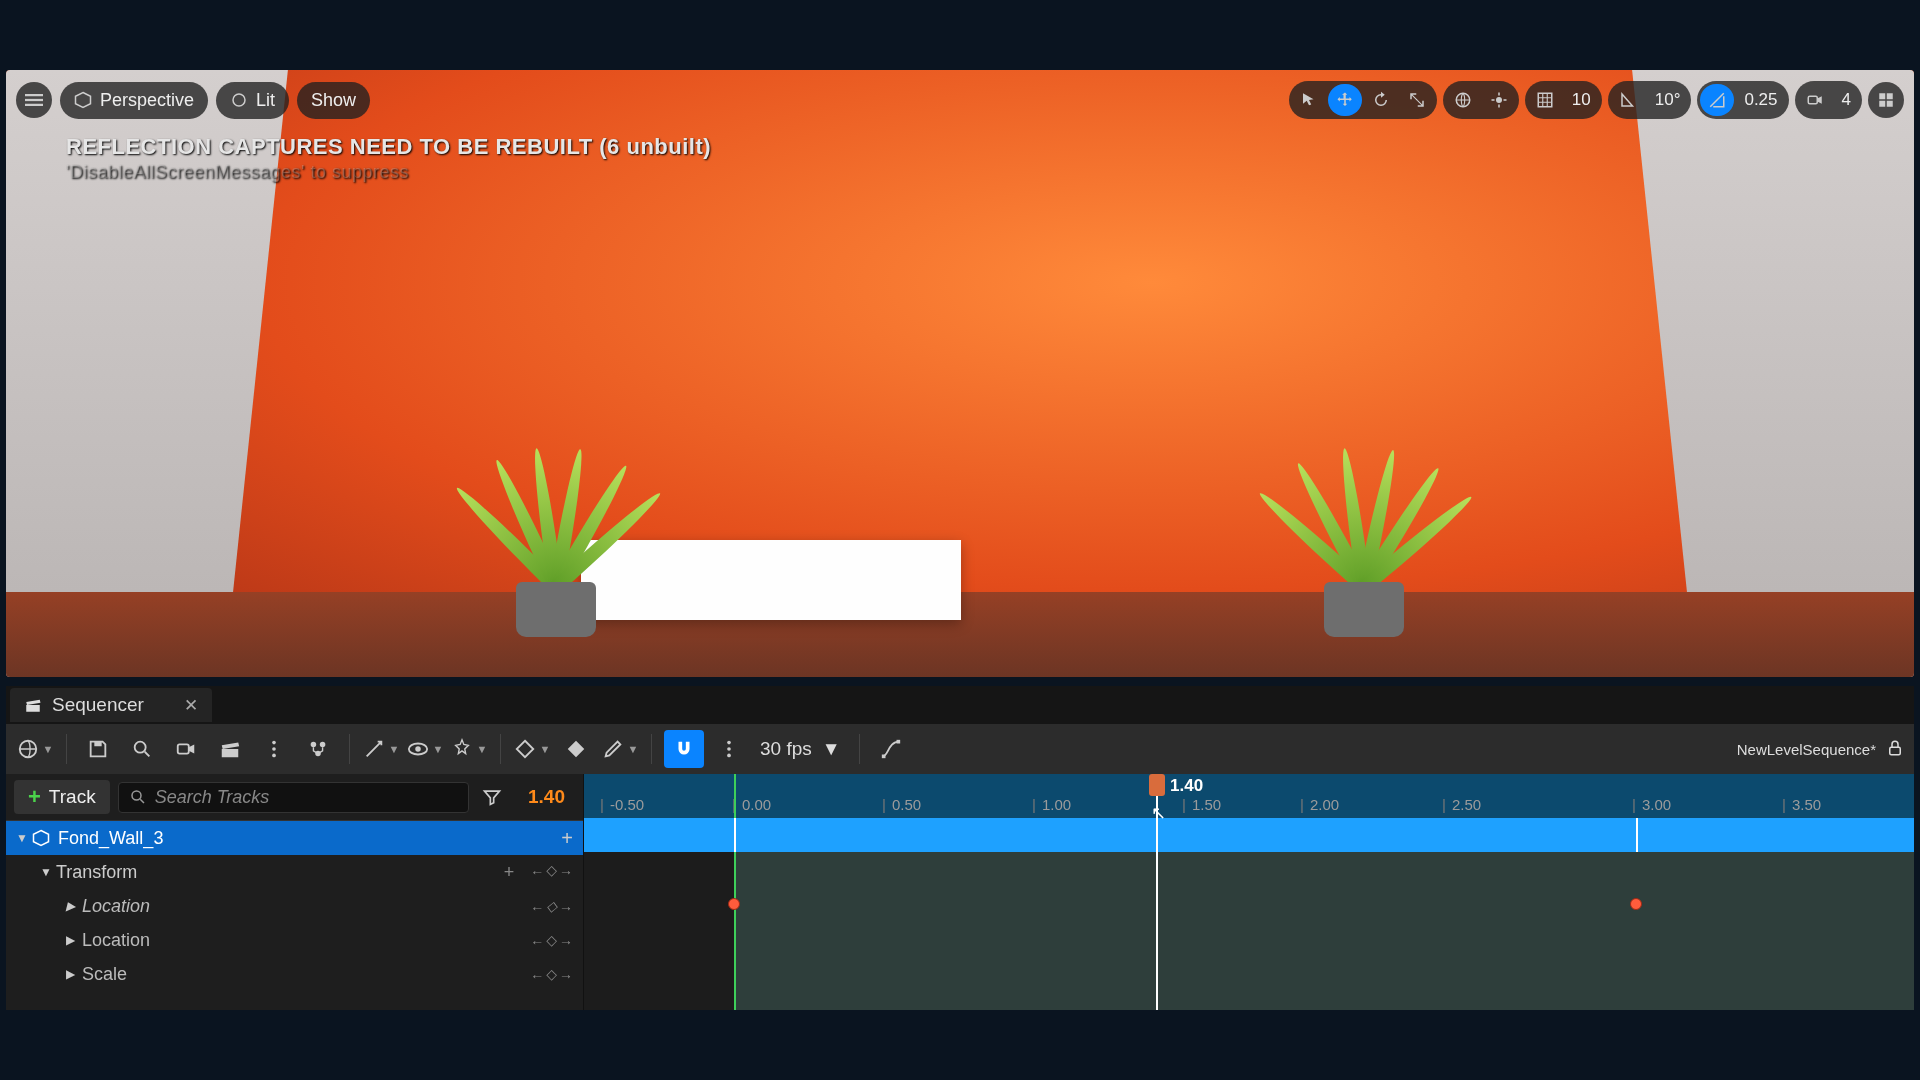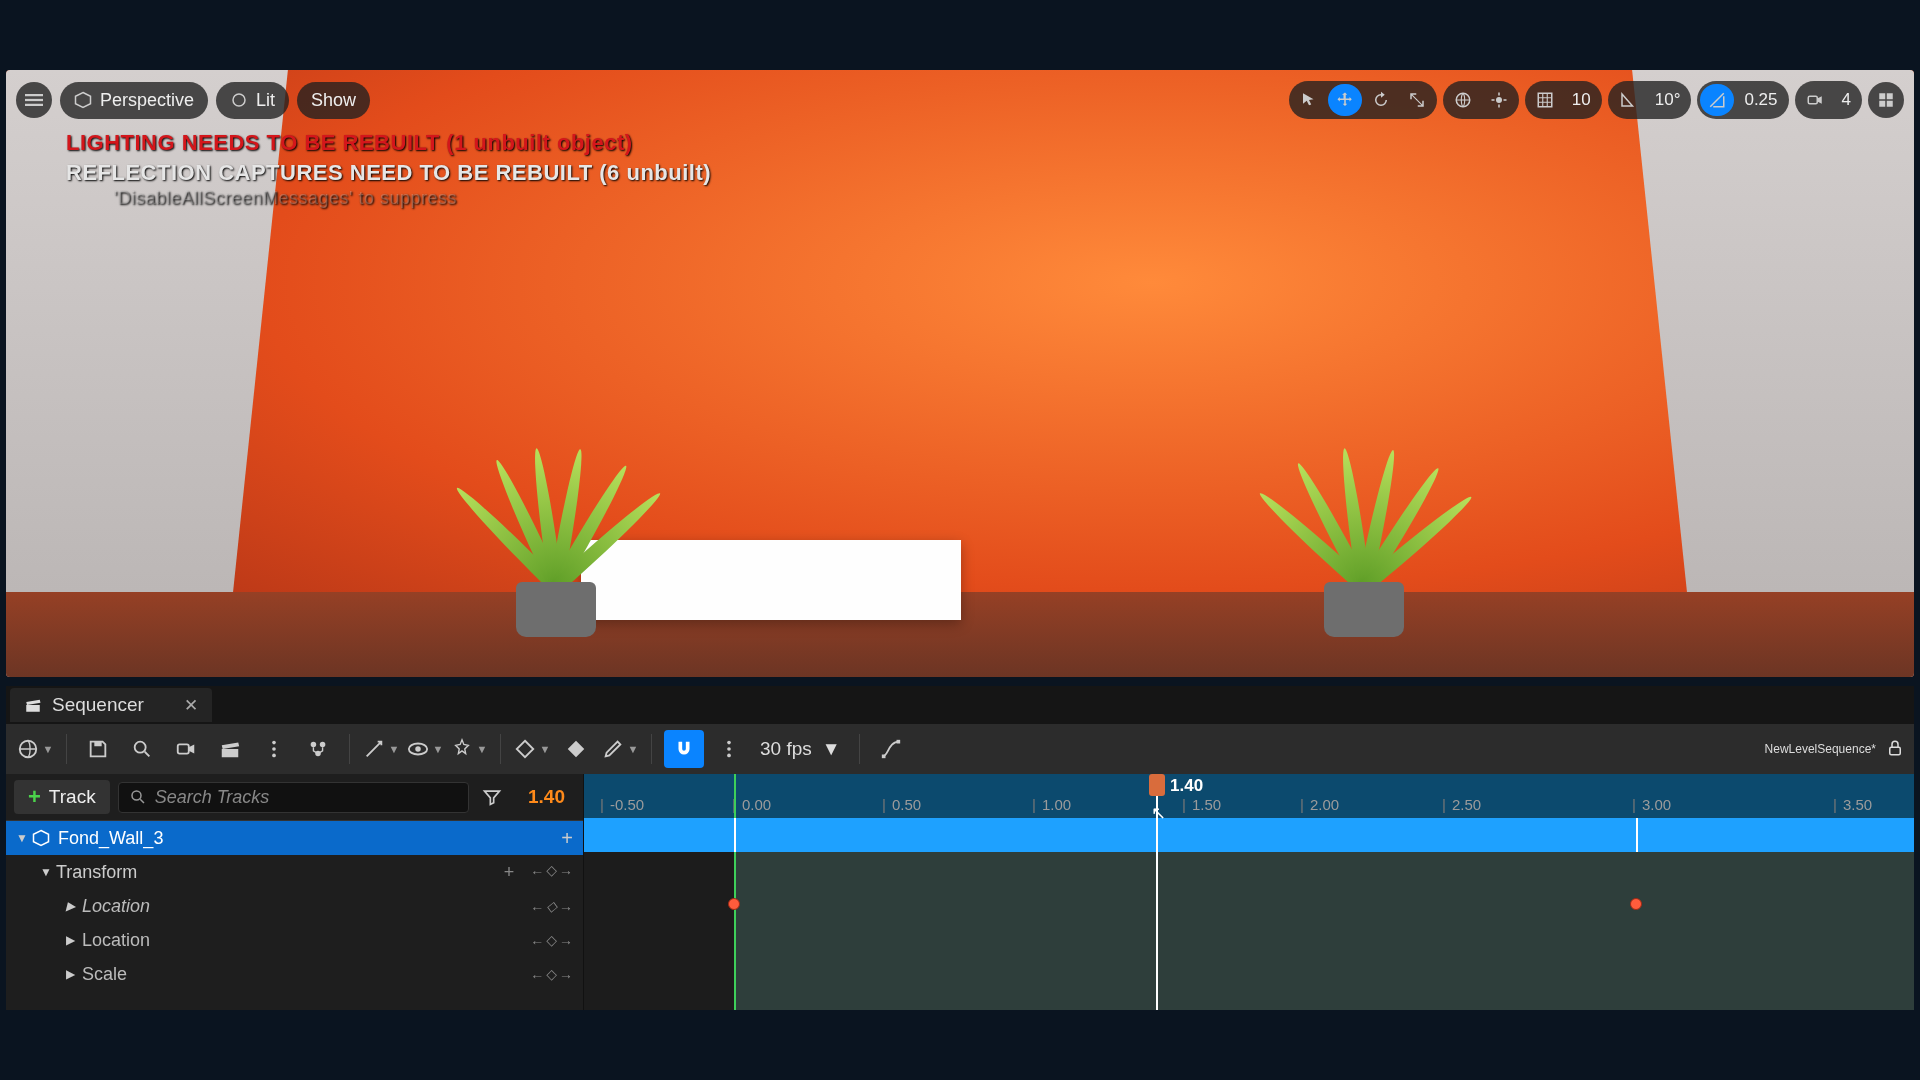--- a/index.html
+++ b/index.html
@@ -32,38 +32,38 @@
 .vp-right { margin-left: auto; display: flex; gap: 6px; align-items: center; }
 .pillgrp { display: flex; align-items: center; background: rgba(32,32,32,.78); border-radius: 20px; padding: 3px; gap: 2px; }
 .pillgrp .btn { width: 34px; height: 32px; border-radius: 16px; display:flex;align-items:center;justify-content:center; cursor:pointer;}
 .pillgrp .btn.active { background: #0a84ff; }
 .pillgrp .txt { color:#eee; font-size: 17px; padding: 0 8px; }
 
 
 .warn { position: absolute; top: 60px; left: 60px; font-weight: 700; font-size: 22px; letter-spacing: .5px; text-shadow: 1px 1px 2px #000; }
 .warn .w1 { color: #d4161b; }
 .warn .w2 { color: #e6e6e6; margin-top: 4px; }
-.warn .w3 { color: rgba(230,230,230,.25); margin-top: 2px; font-size: 18px; font-weight: 500; margin-left: 48px; }
+.warn .w3 { color: rgba(230,230,230,.25); margin-top: 2px; font-size: 18px; font-weight: 500; }
 
 
 .seq { position: absolute; left: 6px; right: 6px; top: 686px; bottom: 70px; background: #1b1b1b; display:flex; flex-direction:column;}
 .tab-row { display: flex; align-items: center; background: #151515; height: 38px; }
 .tab { display:flex; align-items:center; gap:10px; background:#242424; padding:6px 14px; border-radius:4px 4px 0 0; color:#ddd; font-size:19px; margin-left:4px;}
 .tab .close { color:#aaa; font-size:17px; margin-left: 30px; cursor:pointer;}
 .tab .ic { width:18px;height:18px; }
 
 .seq-toolbar { display:flex; align-items:center; gap:6px; background:#2c2c2c; height:50px; padding:0 10px; }
 .seq-toolbar .tbtn { width:38px; height:38px; display:flex; align-items:center; justify-content:center; color:#ccc; cursor:pointer; border-radius:4px;}
 .seq-toolbar .tbtn svg { width:22px; height:22px; }
 .seq-toolbar .drop { display:flex; align-items:center; gap:4px; }
 .seq-toolbar .drop .caret { font-size:11px; color:#999;}
 .seq-toolbar .sep { width:1px; height:30px; background:#444; margin:0 6px;}
 .seq-toolbar .snap { background:#0a84ff; width:40px; height:38px; border-radius:4px; display:flex;align-items:center;justify-content:center;}
 .seq-toolbar .fps { color:#ddd; font-size:19px; display:flex; align-items:center; gap:10px; cursor:pointer; padding:0 6px;}
-.seq-toolbar .seqname { margin-left:auto; color:#ddd; font-size:12px; display:flex; align-items:center; gap:10px;}
+.seq-toolbar .seqname { margin-left:auto; color:#ddd; font-size:15px; display:flex; align-items:center; gap:10px;}
 
 .seq-body { flex:1; display:flex; min-height:0;}
 .tree { width: 578px; background:#1e1e1e; display:flex; flex-direction:column; border-right:1px solid #111;}
 .tree-head { display:flex; align-items:center; gap:8px; padding:6px 8px; border-bottom:1px solid #333;}
 .btn-track { display:flex; align-items:center; gap:8px; background:#333; color:#eee; padding:6px 14px; border-radius:4px; font-size:19px; cursor:pointer;}
 .btn-track .plus { color:#4bd24b; font-size:22px; font-weight:700; line-height:1;}
 .search { flex:1; display:flex; align-items:center; gap:8px; background:#111; border:1px solid #333; border-radius:4px; padding:4px 10px; color:#888; font-size:18px; font-style:italic;}
 .search svg{width:18px;height:18px;color:#999;}
 .filter-ic { width:30px;height:30px; display:flex;align-items:center;justify-content:center; cursor:pointer;}
 .time-val { color:#ff8a1a; font-size:19px; font-weight:600; padding:0 10px; min-width:60px; text-align:right;}
@@ -233,21 +233,20 @@
                 <rect x="13" y="3" width="8" height="8"></rect>
                 <rect x="3" y="13" width="8" height="8"></rect>
                 <rect x="13" y="13" width="8" height="8"></rect>
               </svg>
             </span>
         </div>
       </div>
     </div>
 
     <div class="warn">
-      <div class="w1">LIGHTING NEEDS TO BE REBUILT (1 unbuilt object)</div>
       <div class="w2">REFLECTION CAPTURES NEED TO BE REBUILT (6 unbuilt)</div>
       <div class="w3">'DisableAllScreenMessages' to suppress</div>
     </div>
   </div>
 
   <div class="seq">
     <div class="tab-row">
       <div class="tab">
         <span class="ic"><svg viewBox="0 0 24 24">
               <path d="M3 8l18-3 1 4L4 12zM3 12h18v9H3z"></path>
@@ -451,21 +450,21 @@
         <div class="playrange" style="left:150px; right:0; top:78px;"></div>
         <div class="ruler">
           <span class="tick" style="left:20px">-0.50</span>
           <span class="tick" style="left:152px">0.00</span>
           <span class="tick" style="left:302px">0.50</span>
           <span class="tick" style="left:452px">1.00</span>
           <span class="tick" style="left:602px">1.50</span>
           <span class="tick" style="left:720px">2.00</span>
           <span class="tick" style="left:862px">2.50</span>
           <span class="tick" style="left:1052px">3.00</span>
-          <span class="tick" style="left:1253px">3.50</span>
+          <span class="tick" style="left:1202px">3.50</span>
         </div>
         <div class="startline" style="left:150px;"></div>
         <div class="clip" style="left:0; right:0;"></div>
         <div class="clipmark" style="left:150px;"></div>
         <div class="clipmark" style="left:1052px;"></div>
         <div class="keyframe" style="left:150px; top:130px;"></div>
         <div class="keyframe" style="left:1052px; top:130px;"></div>
         <div class="playhead" style="left:572px;"></div>
         <div class="playhead-label" style="left:586px;">1.40</div>
         <div class="cursor-arrow" style="left:574px; top:28px;">↖</div>

